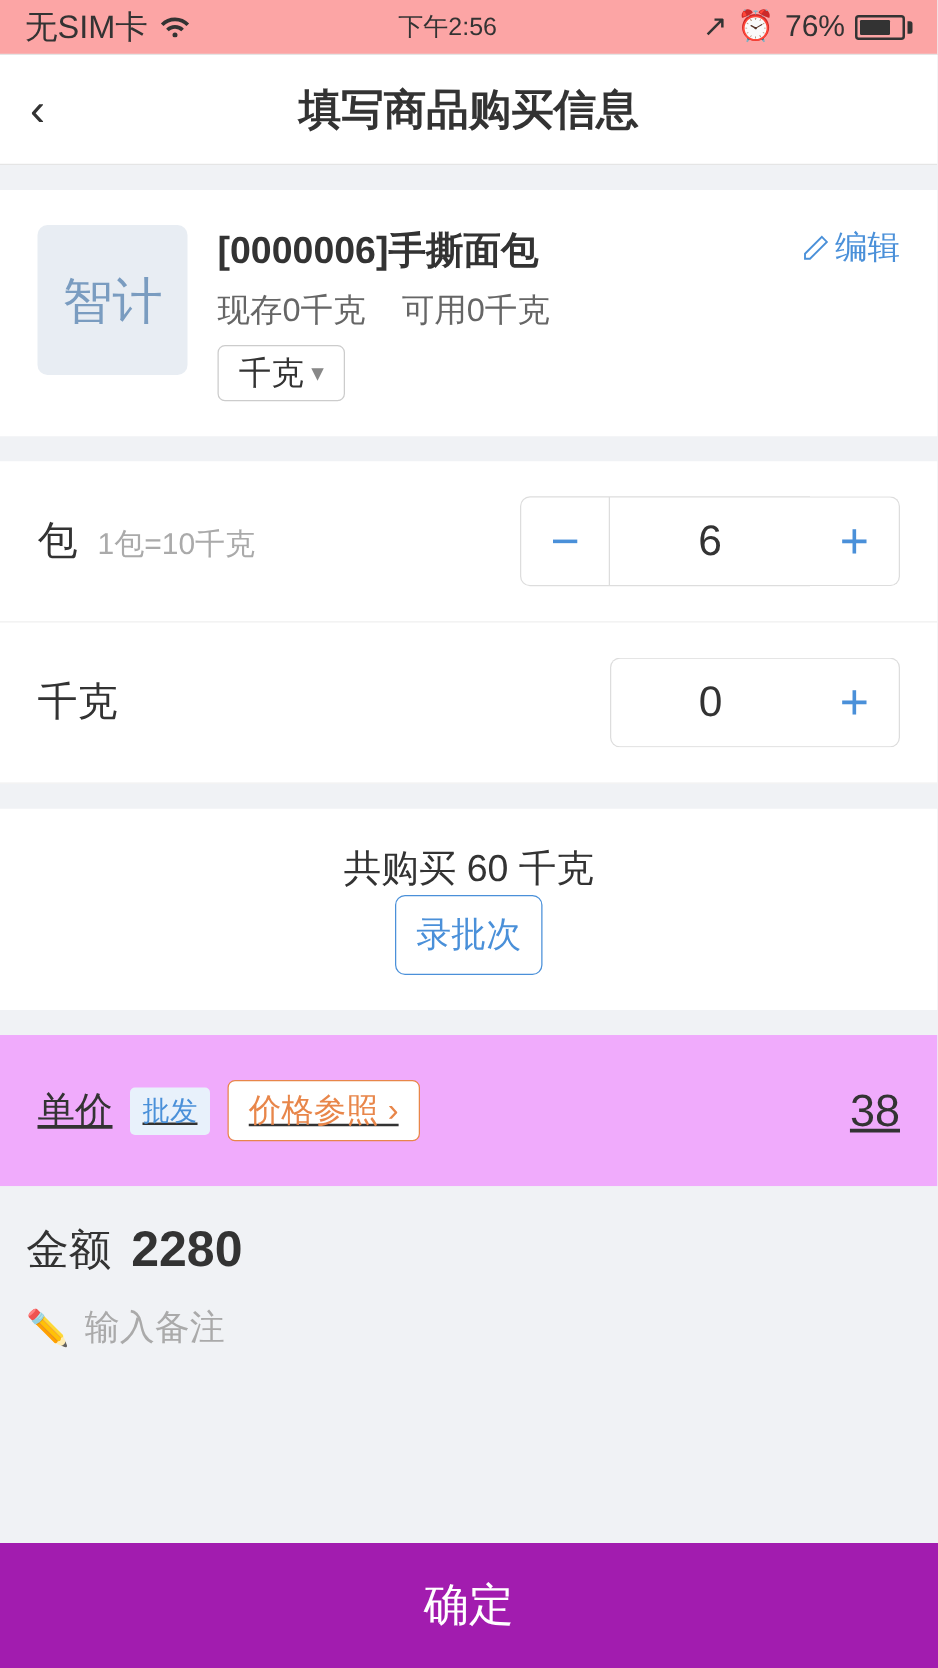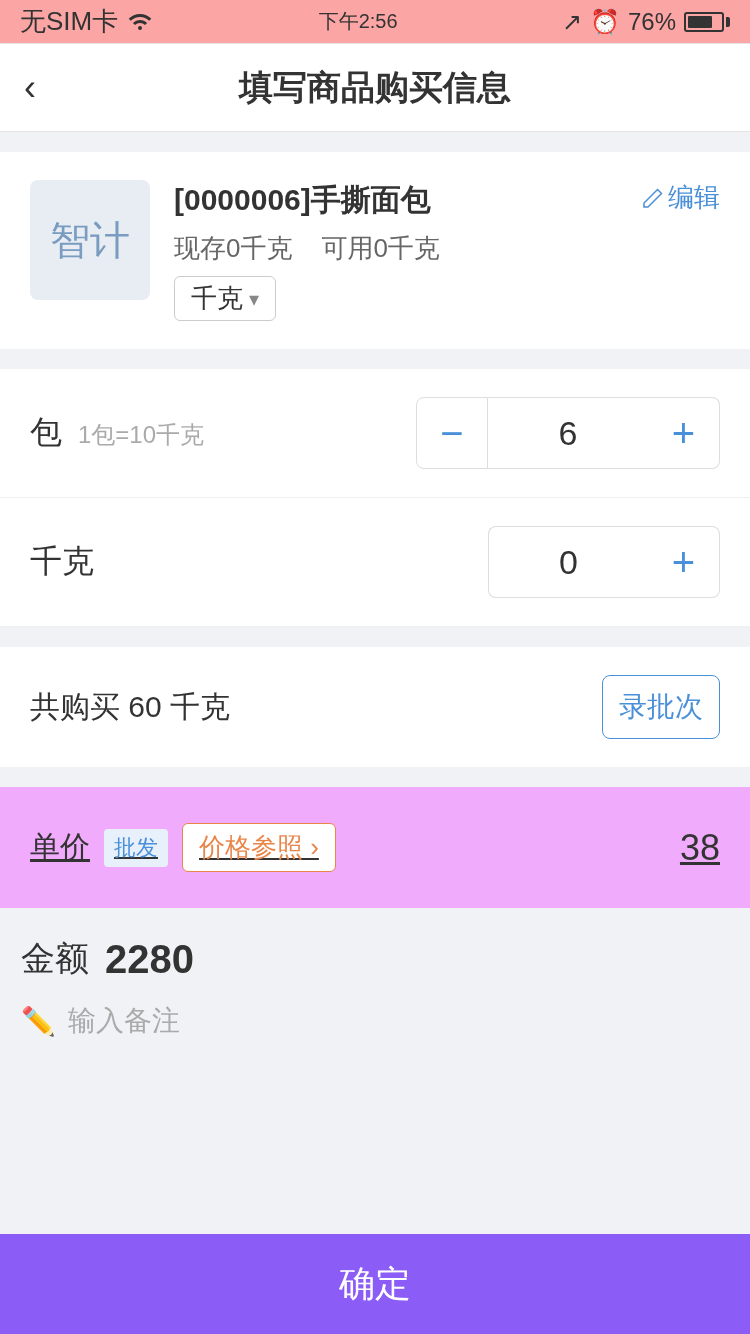--- a/index.html
+++ b/index.html
@@ -209,20 +209,21 @@
     }
 
     
     .total-row {
       background: #fff;
       padding: 28px 30px;
       display: flex;
       align-items: center;
       justify-content: space-between;
       margin-top: 20px;
+      flex-direction: column;
     }
     .total-text {
       font-size: 30px;
       color: #333;
     }
     .batch-btn {
       border: 1px solid #4a90d9;
       border-radius: 8px;
       padding: 12px 16px;
       font-size: 28px;
@@ -317,21 +318,21 @@
     .empty-space {
       background: #f0f2f5;
       flex: 1;
       min-height: 300px;
     }
 
     
     .confirm-btn {
       width: 750px;
       height: 100px;
-      background: #8b5cf6;
+      background: #a21caf;
       border: none;
       font-size: 36px;
       color: #fff;
       cursor: pointer;
       display: flex;
       align-items: center;
       justify-content: center;
       position: fixed;
       bottom: 0;
       left: 0;

